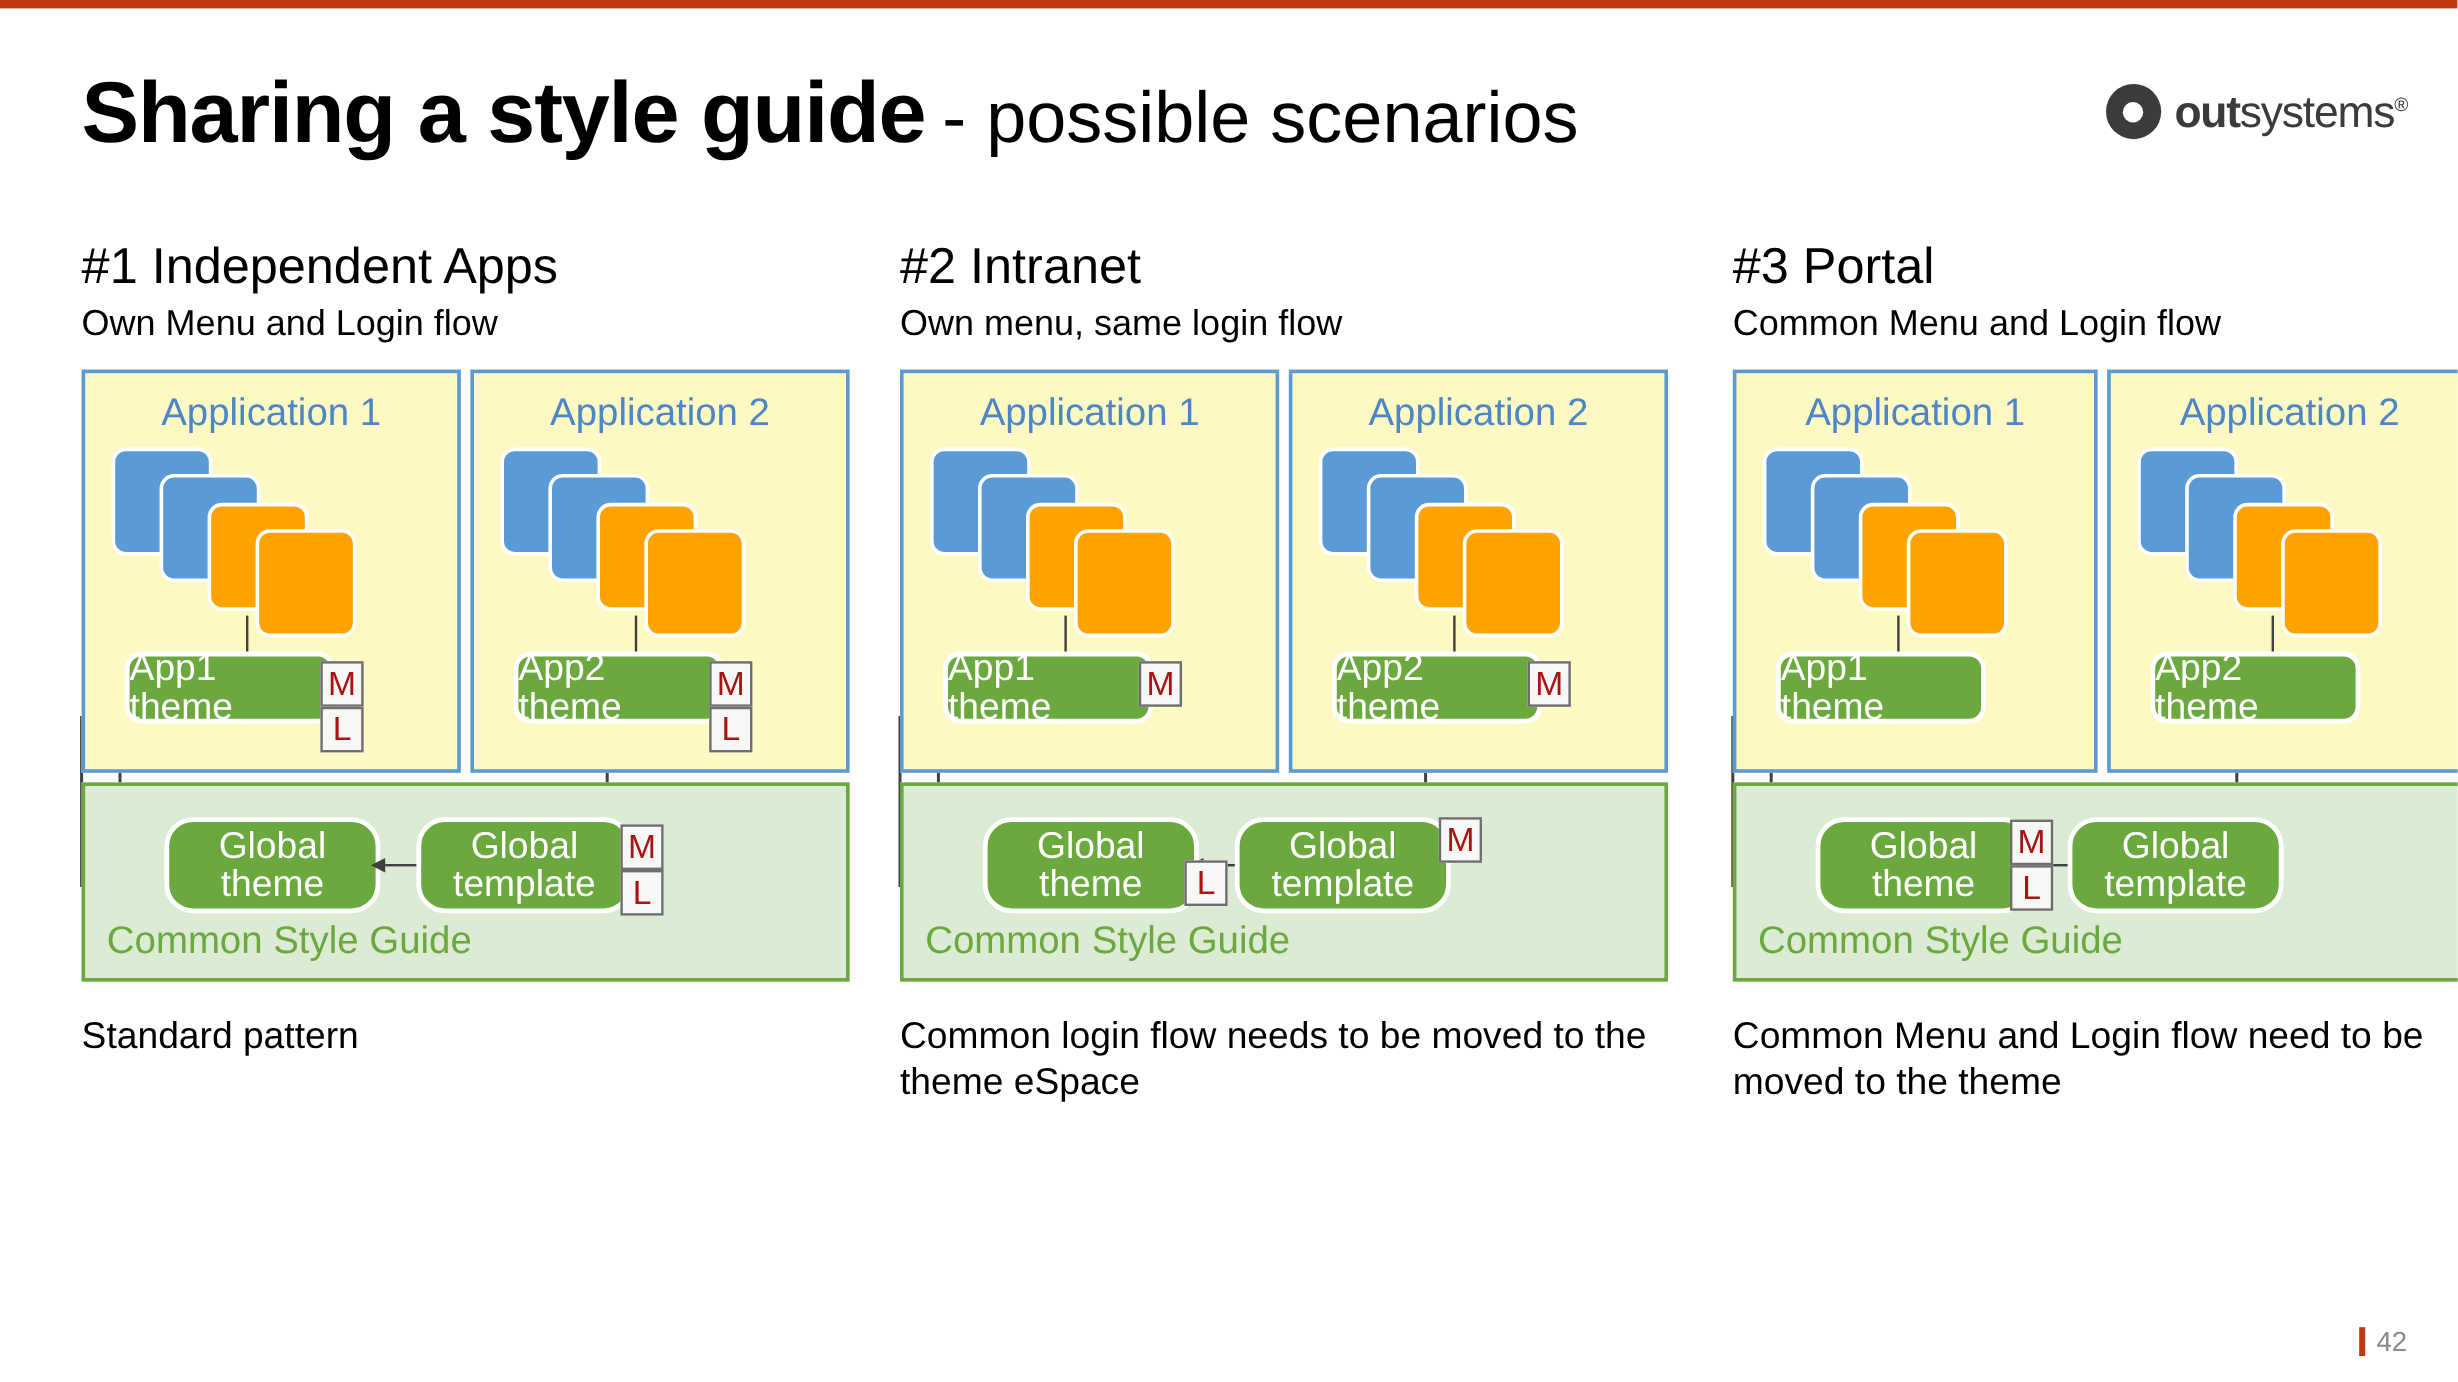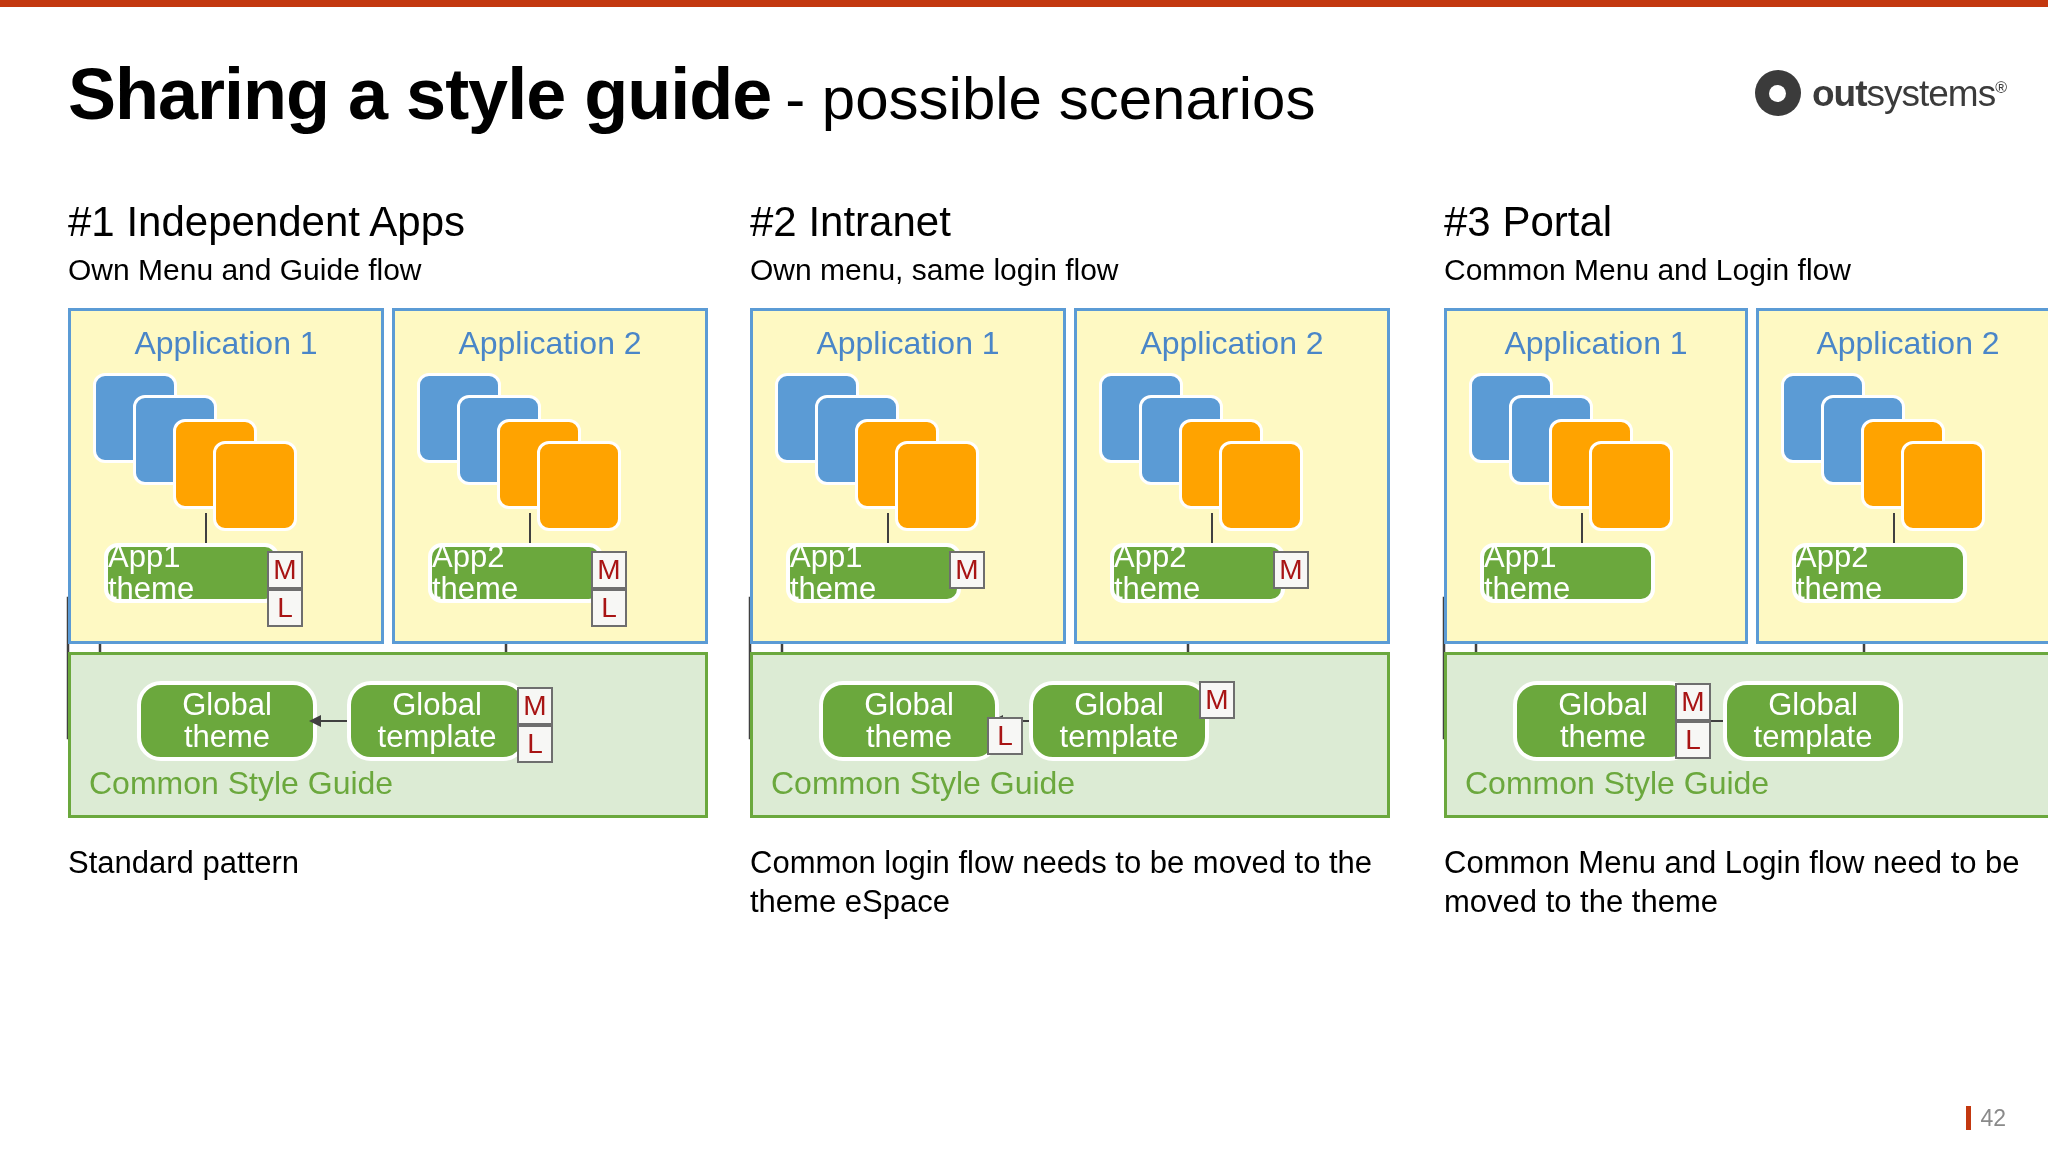--- a/index.html
+++ b/index.html
@@ -156,21 +156,21 @@
 
 <div class="logo">
   <span class="logo-mark">
       <i></i>
     </span>
   <span class="logo-text"><b>out</b><span>systems</span><span class="reg">®</span></span>
 </div>
 
 <div class="col col-1">
   <div class="col-head">#1 Independent Apps</div>
-  <div class="col-sub">Own Menu and Guide flow</div>
+  <div class="col-sub">Own Menu and Login flow</div>
 
   <div class="diagram">
     <svg class="conn" viewBox="0 0 700 520">
       <g stroke="#404040" stroke-width="2.5" fill="none">
         <path d="M 64 290 L 32 290 L 32 430 L 122 430"></path>
         <path d="M 32 355 L 32 355 L 470 355 L 470 322"></path>
         <path d="M 64 290 L 64 355"></path>
       </g>
       <polygon points="122,430 110,424 110,436" fill="#404040"></polygon>
     </svg>

